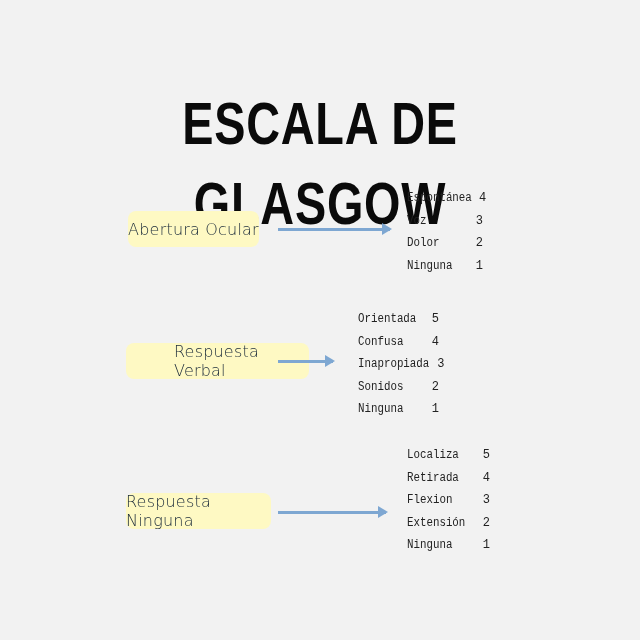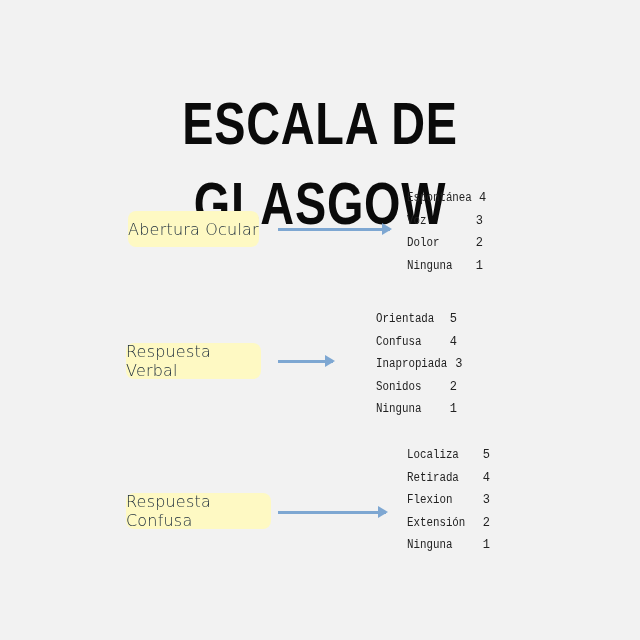--- a/index.html
+++ b/index.html
@@ -84,23 +84,23 @@
   <div class="row">
       <span class="lab">Dolor</span>
       <span>2</span>
     </div>
   <div class="row">
       <span class="lab">Ninguna</span>
       <span>1</span>
     </div>
 </div>
 
-<div class="box" style="left:126px; top:343px; width:135px; height:36px;">Respuesta Verbal</div>
+<div class="box" style="left:126px; top:343px; width:135px; height:36px;padding-left:48px;">Respuesta Verbal</div>
 <div class="arrow" style="left:278px; top:360px; width:55px;"></div>
-<div class="list" style="left:376px; top:308px; width:81px;text-align:center;">
+<div class="list" style="left:358px; top:308px; width:81px;text-align:center;">
   <div class="row">
       <span class="lab">Orientada</span>
       <span>5</span>
     </div>
   <div class="row">
       <span class="lab">Confusa</span>
       <span>4</span>
     </div>
   <div class="row">
       <span class="lab">Inapropiada</span>
@@ -109,21 +109,21 @@
   <div class="row">
       <span class="lab">Sonidos</span>
       <span>2</span>
     </div>
   <div class="row">
       <span class="lab">Ninguna</span>
       <span>1</span>
     </div>
 </div>
 
-<div class="box" style="left:126px; top:493px; width:145px; height:36px;">Respuesta Confusa</div>
+<div class="box" style="left:126px; top:493px; width:145px; height:36px;">Respuesta Ninguna</div>
 <div class="arrow" style="left:278px; top:511px; width:108px;"></div>
 <div class="list" style="left:407px; top:444px; width:83px;">
   <div class="row">
       <span class="lab">Localiza</span>
       <span>5</span>
     </div>
   <div class="row">
       <span class="lab">Retirada</span>
       <span>4</span>
     </div>

